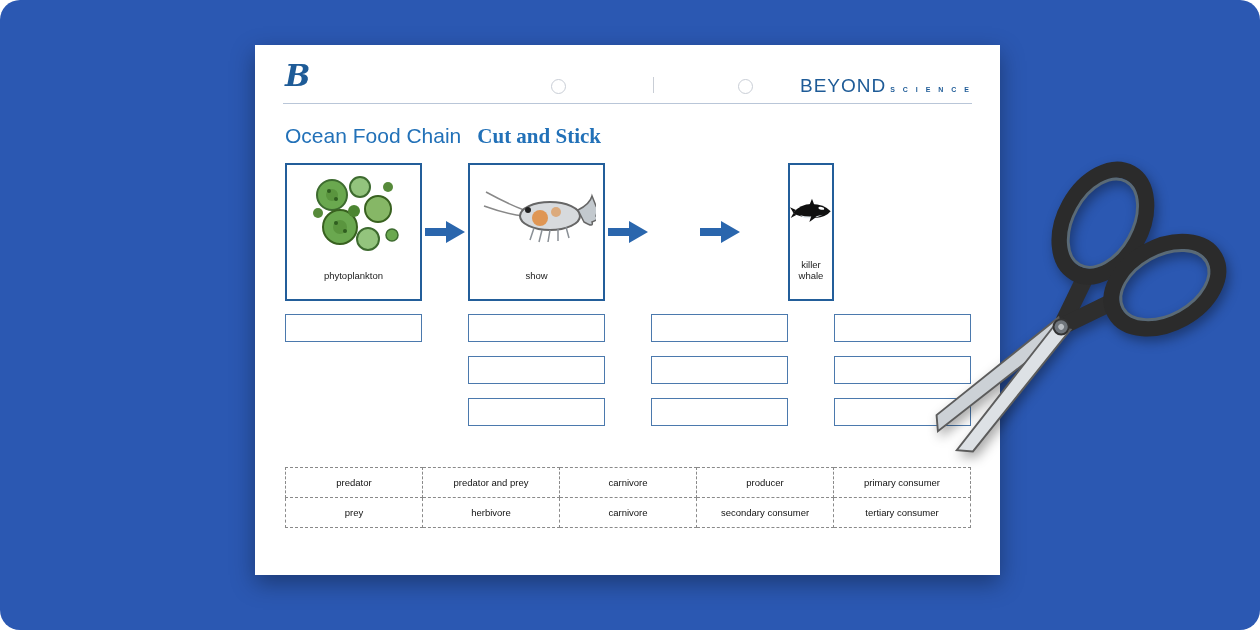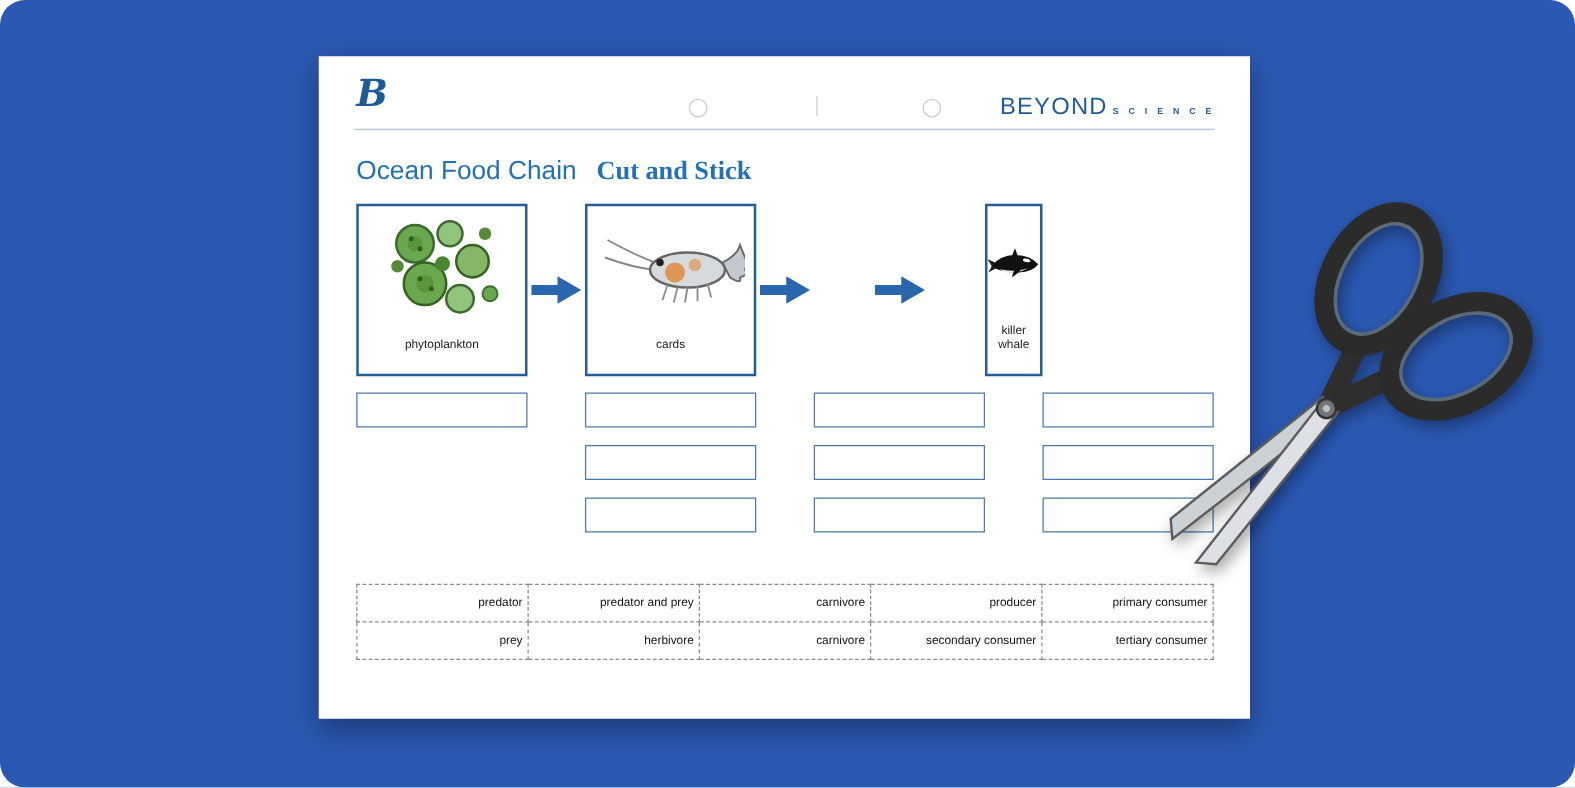--- a/index.html
+++ b/index.html
@@ -35,21 +35,21 @@
   .card .lbl{font-size:9.5px;color:#1a1a1a;text-align:center;padding:2px 0 18px;}
   .arrow-cell{display:flex;align-items:center;justify-content:center;}
 
   
   .answers{display:grid;grid-template-columns:137px 46px 137px 46px 137px 46px 137px;margin:13px 0 0 2px;}
   .slot-col{display:flex;flex-direction:column;gap:14px;}
   .slot{height:28px;border:1.5px solid #4b79ad;box-sizing:border-box;background:#fff;}
 
   
   .word-bank{border-collapse:collapse;margin:41px 0 0 2px;}
-  .word-bank td{border:1px dashed #8a8a8a;width:137px;height:30px;text-align:right;
+  .word-bank td{border:1px dashed #8a8a8a;width:137px;height:30px;text-align:center;
     font-size:9.5px;color:#111;padding:0 4px;box-sizing:border-box;}
 
   
   .scissors{position:absolute;left:880px;top:108px;width:400px;height:400px;
     filter:drop-shadow(3px 5px 6px rgba(0,0,0,.35));pointer-events:none;}
 </style>
 </head>
 <body>
 
 <div class="canvas">
@@ -109,21 +109,21 @@
             <path d="M8 16 Q30 28 46 34" stroke="#888" stroke-width="1.5" fill="none"></path>
             <path d="M6 30 Q28 38 46 40" stroke="#888" stroke-width="1.5" fill="none"></path>
             <ellipse cx="72" cy="40" rx="30" ry="14" fill="#d7dadd" stroke="#666" stroke-width="2"></ellipse>
             <circle cx="62" cy="42" r="8" fill="#e08a3c" opacity=".85"></circle>
             <circle cx="78" cy="36" r="5" fill="#e08a3c" opacity=".6"></circle>
             <path d="M100 34 q12 -6 14 -14 l4 10 q4 -4 0 10 q6 2 -4 6 q2 6 -8 0 z" fill="#c3c9ce" stroke="#666" stroke-width="1.5"></path>
             <circle cx="50" cy="34" r="3" fill="#222"></circle>
             <path d="M56 52 l-4 12 M64 54 l-3 12 M72 54 l-2 12 M80 53 l0 12 M88 51 l3 11" stroke="#8a9096" stroke-width="1.5" fill="none"></path>
           </svg>
         </div>
-        <div class="lbl">cards</div>
+        <div class="lbl">show</div>
       </div>
 
       <div class="arrow-cell">
         <svg width="40" height="22" viewBox="0 0 40 22">
             <path d="M0 7 h21 v-7 l19 11 -19 11 v-7 h-21 z" fill="#2a66ad"></path>
           </svg>
       </div>
 
 
       <div class="arrow-cell">

